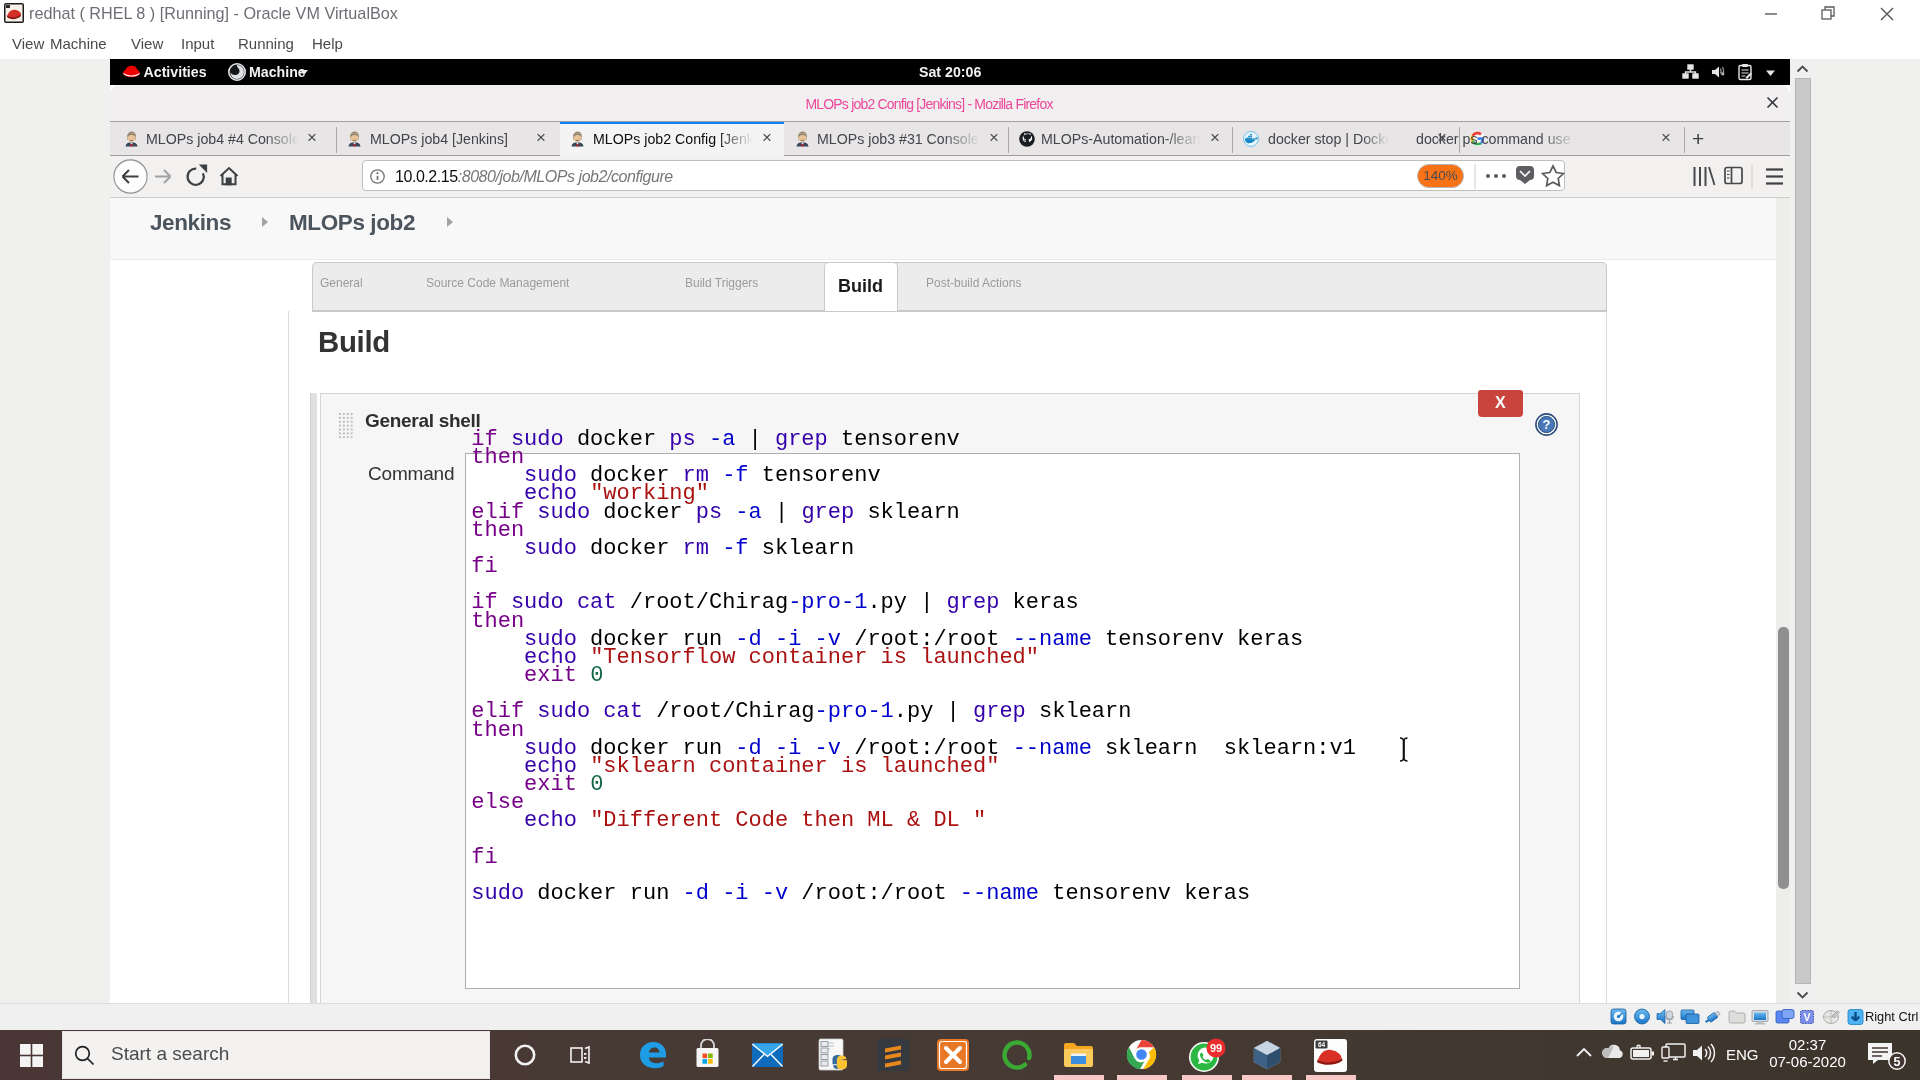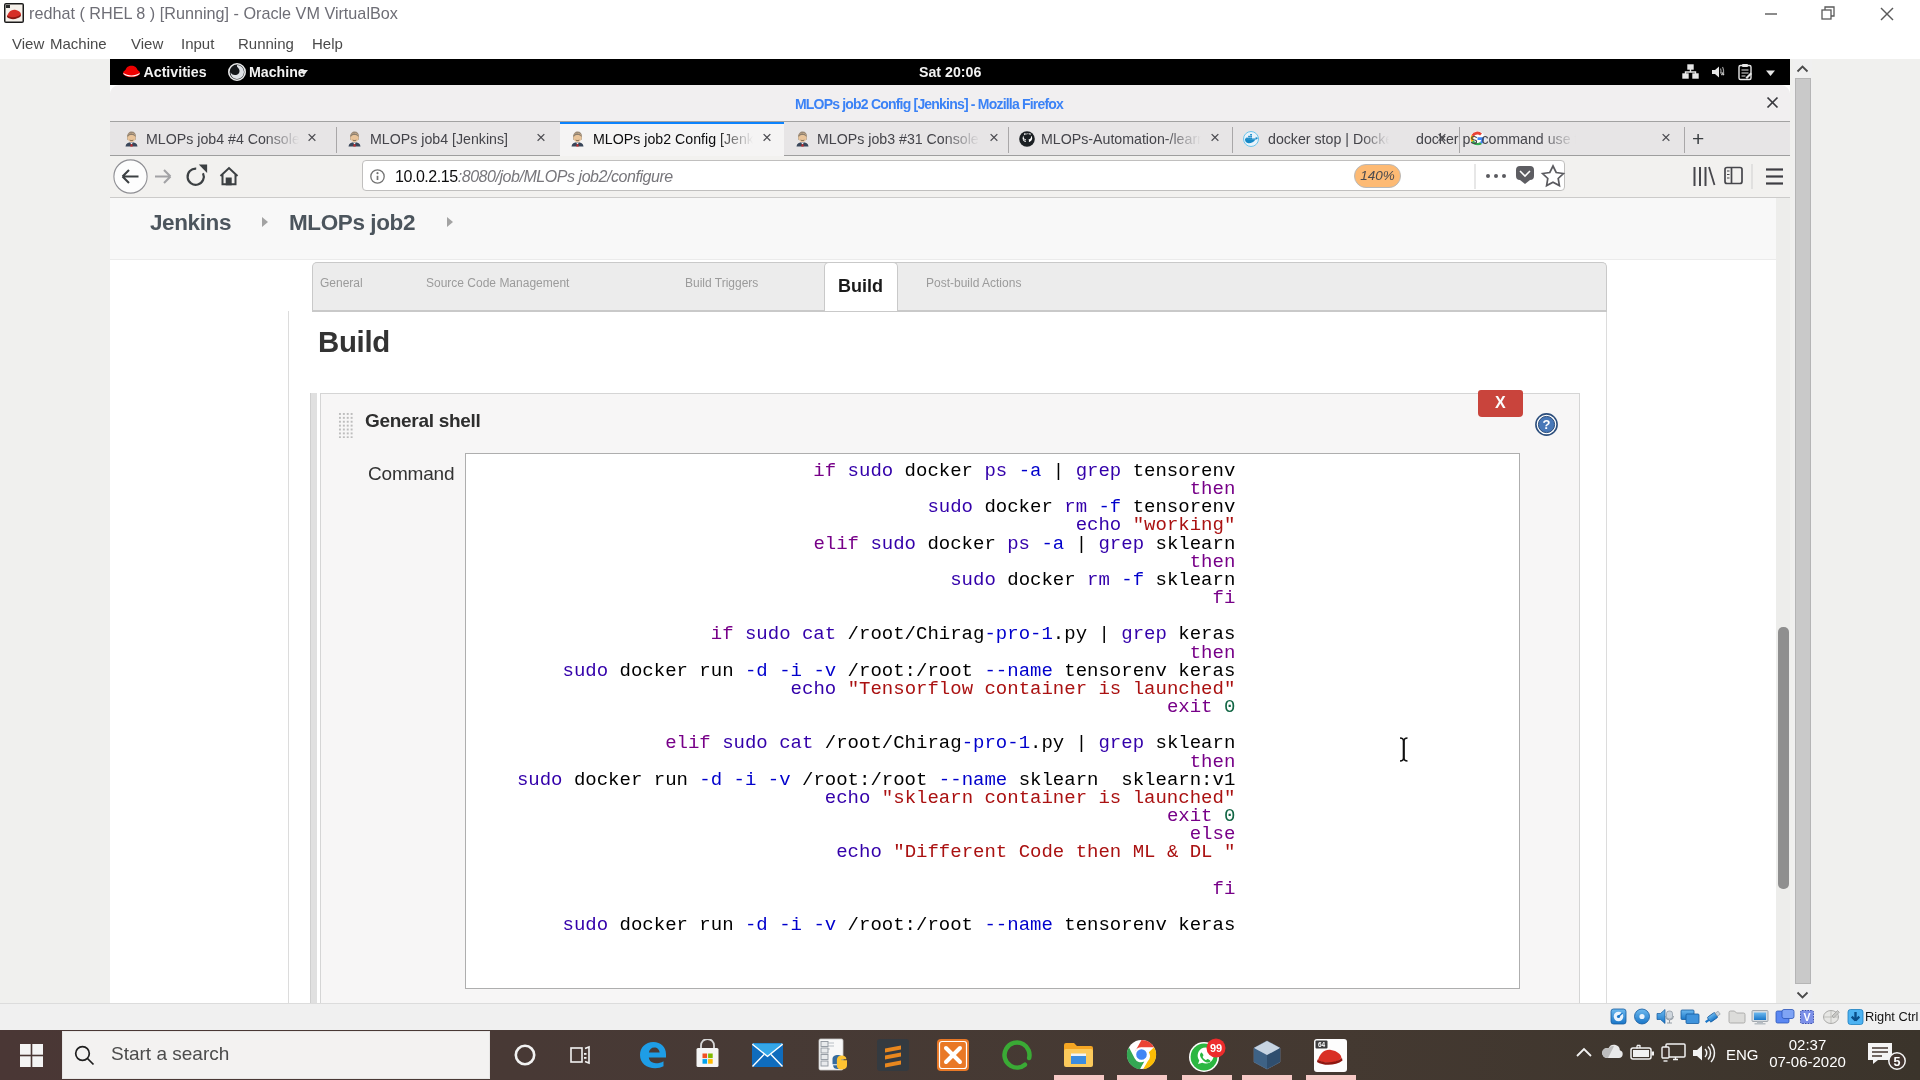--- a/index.html
+++ b/index.html
@@ -8,39 +8,39 @@
 .abs { position:absolute; }
 #titletxt { left:29px; top:4px; font-size:16.2px; color:#6e6e76; }
 .menuitem { top:35px; font-size:15px; color:#4a4a4a; }
 #hostarea { left:0; top:59px; width:1920px; height:944px; background:#f0f0ee; }
 #vm { left:110px; top:59px; width:1680px; height:944px; background:#fff; }
 #gnomebar { left:110px; top:59px; width:1680px; height:26px; background:#000; }
 .gtxt { top:63.5px; font-size:14.2px; font-weight:bold; color:#f2f2f2; }
 #fftitle { left:110px; top:85px; width:1680px; height:35.5px; background:#f1eff0;
   border-radius:9px 9px 0 0; }
 #fftitletxt { left:110px; top:95.5px; width:1638px; text-align:center; font-size:14px;
-  font-weight:bold; color:#3b82f6; letter-spacing:-0.8px; }
+  font-weight:normal; color:#ec4899; letter-spacing:-0.8px; }
 #fftabs { left:110px; top:120.5px; width:1680px; height:35px; background:#e7e5e6;
   border-top:1px solid #a2a2a2; border-bottom:1px solid #9e9e9e; }
 .tabsep { top:127px; width:1px; height:26px; background:#a9a7a8; }
 .tabtitle { top:131px; font-size:14.2px; color:#44444a; white-space:nowrap; }
 .fade { -webkit-mask-image:linear-gradient(90deg,#000 75%,transparent 97%);
         mask-image:linear-gradient(90deg,#000 75%,transparent 97%); overflow:hidden; }
 .tabx { top:128px; font-size:17px; color:#4d4d52; font-weight:400; }
 #activetab { left:559.5px; top:121.5px; width:224.5px; height:34px; background:#f5f4f4;
   border-top:2.5px solid #0c83fd; }
 #ffnav { left:110px; top:155.5px; width:1680px; height:42px; background:#f2f1ef;
   border-bottom:1px solid #cccbca; }
 #urlbox { left:361.5px; top:160px; width:1203px; height:31px; background:#fff;
   border:1px solid #c0bfbe; border-radius:4px; }
 #urltxt { left:395px; top:168px; font-size:16px; color:#0c0c0d; letter-spacing:-0.45px; }
 #urltxt .dim { color:#77767b;font-style:italic; }
-#zoompill { left:1354px; top:164px; width:47px; height:24px; border:1px solid #b9b9b9;
+#zoompill { left:1417px; top:164px; width:47px; height:24px; border:1px solid #b9b9b9;
   border-radius:12px; font-size:13.5px; color:#4a4a4f; text-align:center; line-height:22px;
-  background:#fdba74;font-style:italic; }
+  background:#f97316; }
 #ffcontent { left:110px; top:197.5px; width:1666px; height:805.5px; background:#fff; }
 #crumbbar { left:110px; top:197.5px; width:1666px; height:62.5px; background:#f8f8f8;
   border-bottom:1px solid #ebebeb; }
 .crumb { top:209.5px; font-size:22.5px; font-weight:bold; color:#4c555d; letter-spacing:-0.4px; }
 .crumbarr { top:217px; width:0; height:0; border-left:6px solid #a3a3a3;
   border-top:5.5px solid transparent; border-bottom:5.5px solid transparent; }
 #cfgtabs { left:312px; top:262px; width:1295px; height:49px; background:#ececec;
   border:1px solid #c9c9c9; border-bottom:none; border-radius:5px 5px 0 0; }
 #cfgtabline { left:312px; top:310px; width:1295px; height:1.5px; background:#c9c9c9; }
 .cfgtab { top:275.5px; font-size:12px; color:#9b9b9b; }
@@ -57,22 +57,22 @@
 #xbtn { left:1478px; top:390px; width:44.5px; height:27px; background:#c9443c;
   border-radius:3px 3px 4px 4px; color:#fbfbfb; font-weight:bold; font-size:16px;
   text-align:center; line-height:26px; }
 #dots { left:337px; top:411px; width:16px; height:27px;
   background-image:radial-gradient(#bdbdbd 1.1px, transparent 1.3px);
   background-size:3.9px 3.9px; background-position:1px 1px; }
 #exesh { left:365px; top:409.5px; font-size:19px; font-weight:bold; color:#2e2e2e; letter-spacing:-0.3px; }
 #cmdlbl { left:368px; top:462.5px; font-size:19px; color:#333; letter-spacing:-0.2px; }
 #codebox { left:464.5px; top:452.5px; width:1055.5px; height:536px; background:#fff;
   border:1px solid #aeaeae; }
-#code { left:471.3px; top:462px; font-family:"Liberation Mono", monospace;
-  font-size:19px; line-height:18.16px; color:#000; white-space:pre;text-align:right; }
+#code { left:471.3px; top:431px; font-family:"Liberation Mono", monospace;
+  font-size:22px; line-height:18.16px; color:#000; white-space:pre; }
 #code .k { color:#770088; }
 #code .b { color:#3300aa; }
 #code .a { color:#0000cc; }
 #code .s { color:#aa1111; }
 #code .n { color:#116644; }
 #ffsb { left:1776px; top:197.5px; width:14px; height:805.5px; background:#ededeb; }
 #ffsbthumb { left:1777.5px; top:627px; width:11px; height:262px; background:#8f8f8f;
   border-radius:5px; }
 #vsb { left:1793px; top:59px; width:19px; height:944px; background:#f0f0f0; }
 #vsbthumb { left:1794.5px; top:78px; width:16px; height:906px; background:#c9c9c9;

